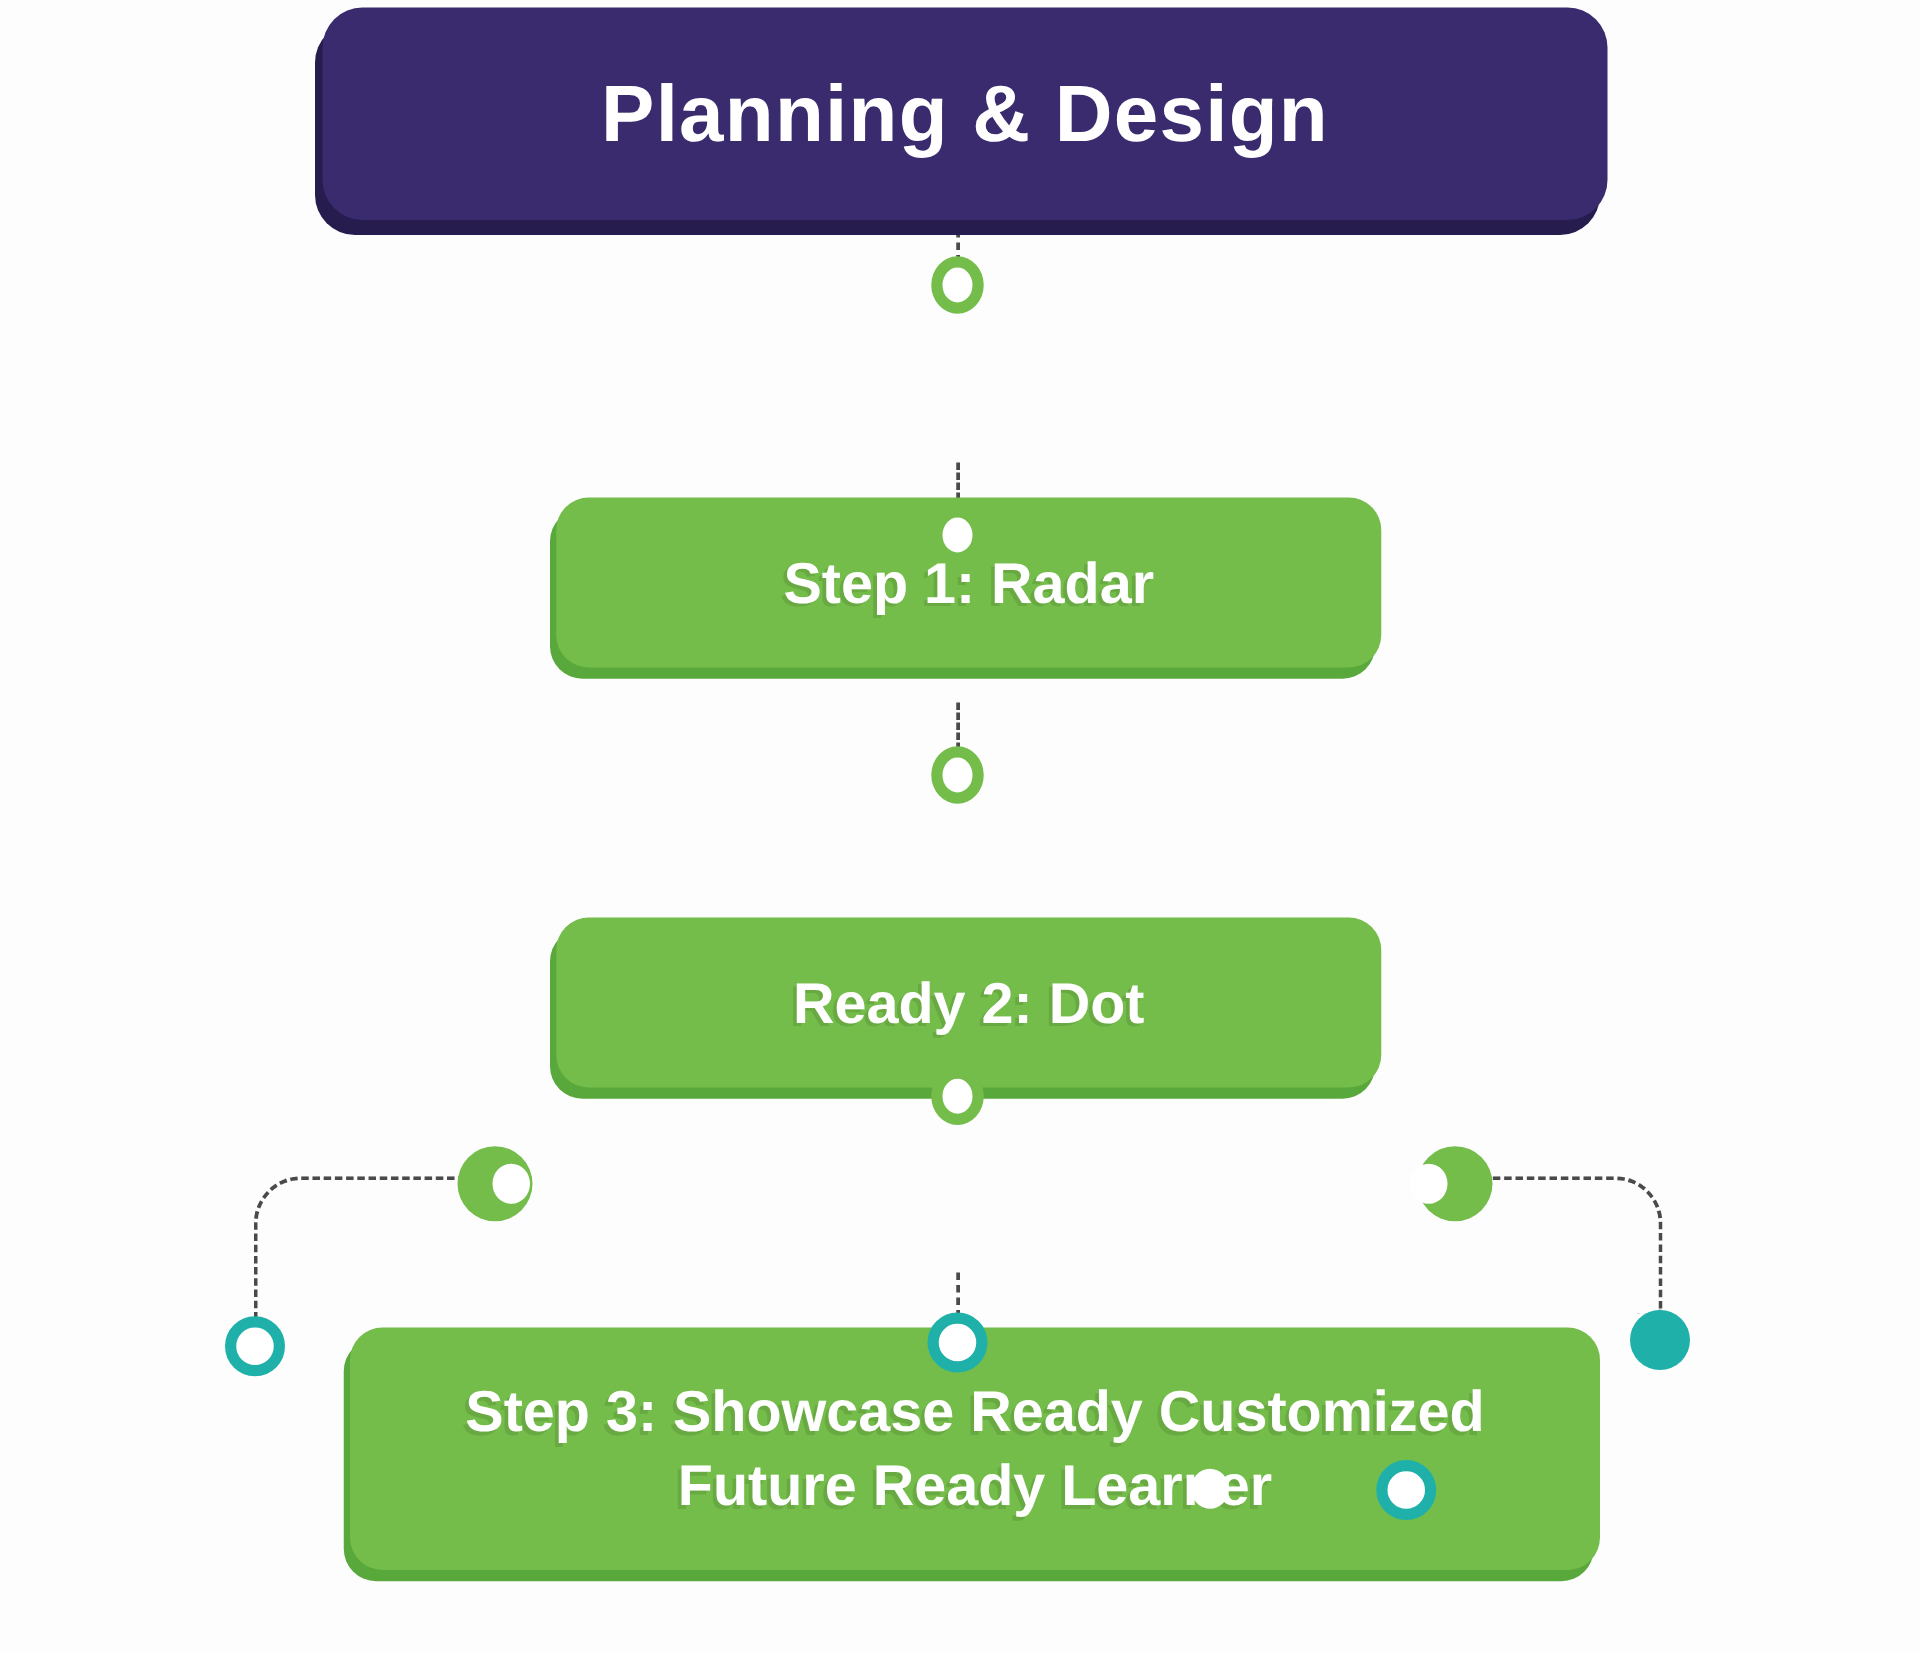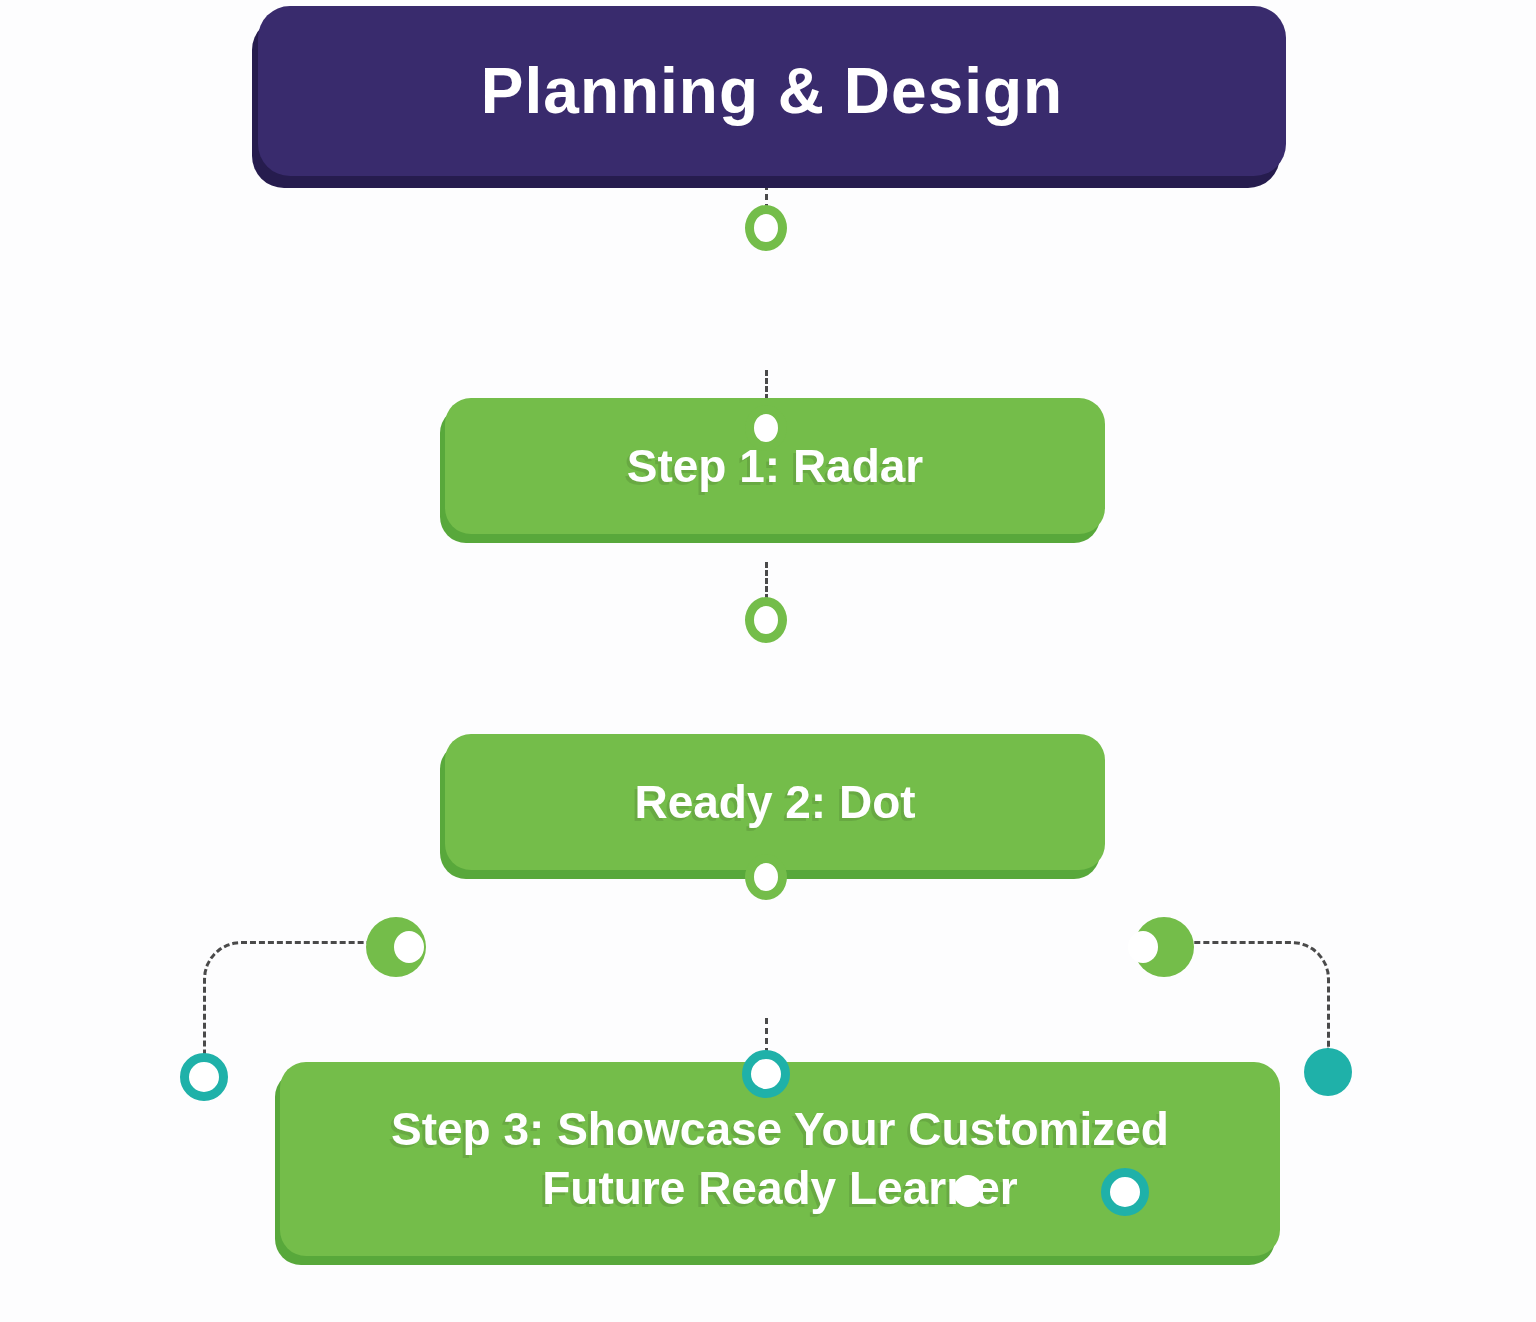--- a/index.html
+++ b/index.html
@@ -70,21 +70,21 @@
     <span class="line">Step 1: Radar</span>
   </div>
   <div class="donut green" style="left:745px; top:205px;"></div>
 
   <div class="box step boxbody" style="left:445px; top:428px; width:660px; height:136px;">
     <span class="line">Ready 2: Dot</span>
   </div>
   <div class="donut green" style="left:745px; top:405px;"></div>
 
   <div class="box step boxbody" style="left:280px; top:620px; width:1000px; height:194px;">
-    <span class="line">Step 3: Showcase Your Customized</span>
+    <span class="line">Step 3: Showcase Ready Customized</span>
     <span class="line">Future Ready Learner</span>
   </div>
   <div class="donut green" style="left:745px; top:597px;"></div>
 
   <div class="bump green" style="left:366px; top:917px;"></div>
   <div class="bump green" style="left:1134px; top:917px;"></div>
 
   <div class="hole" style="left:394px; top:931px; width:30px; height:32px;"></div>
   <div class="hole" style="left:1128px; top:931px; width:30px; height:32px;"></div>
   <div class="donut green" style="left:745px; top:854px;"></div>

